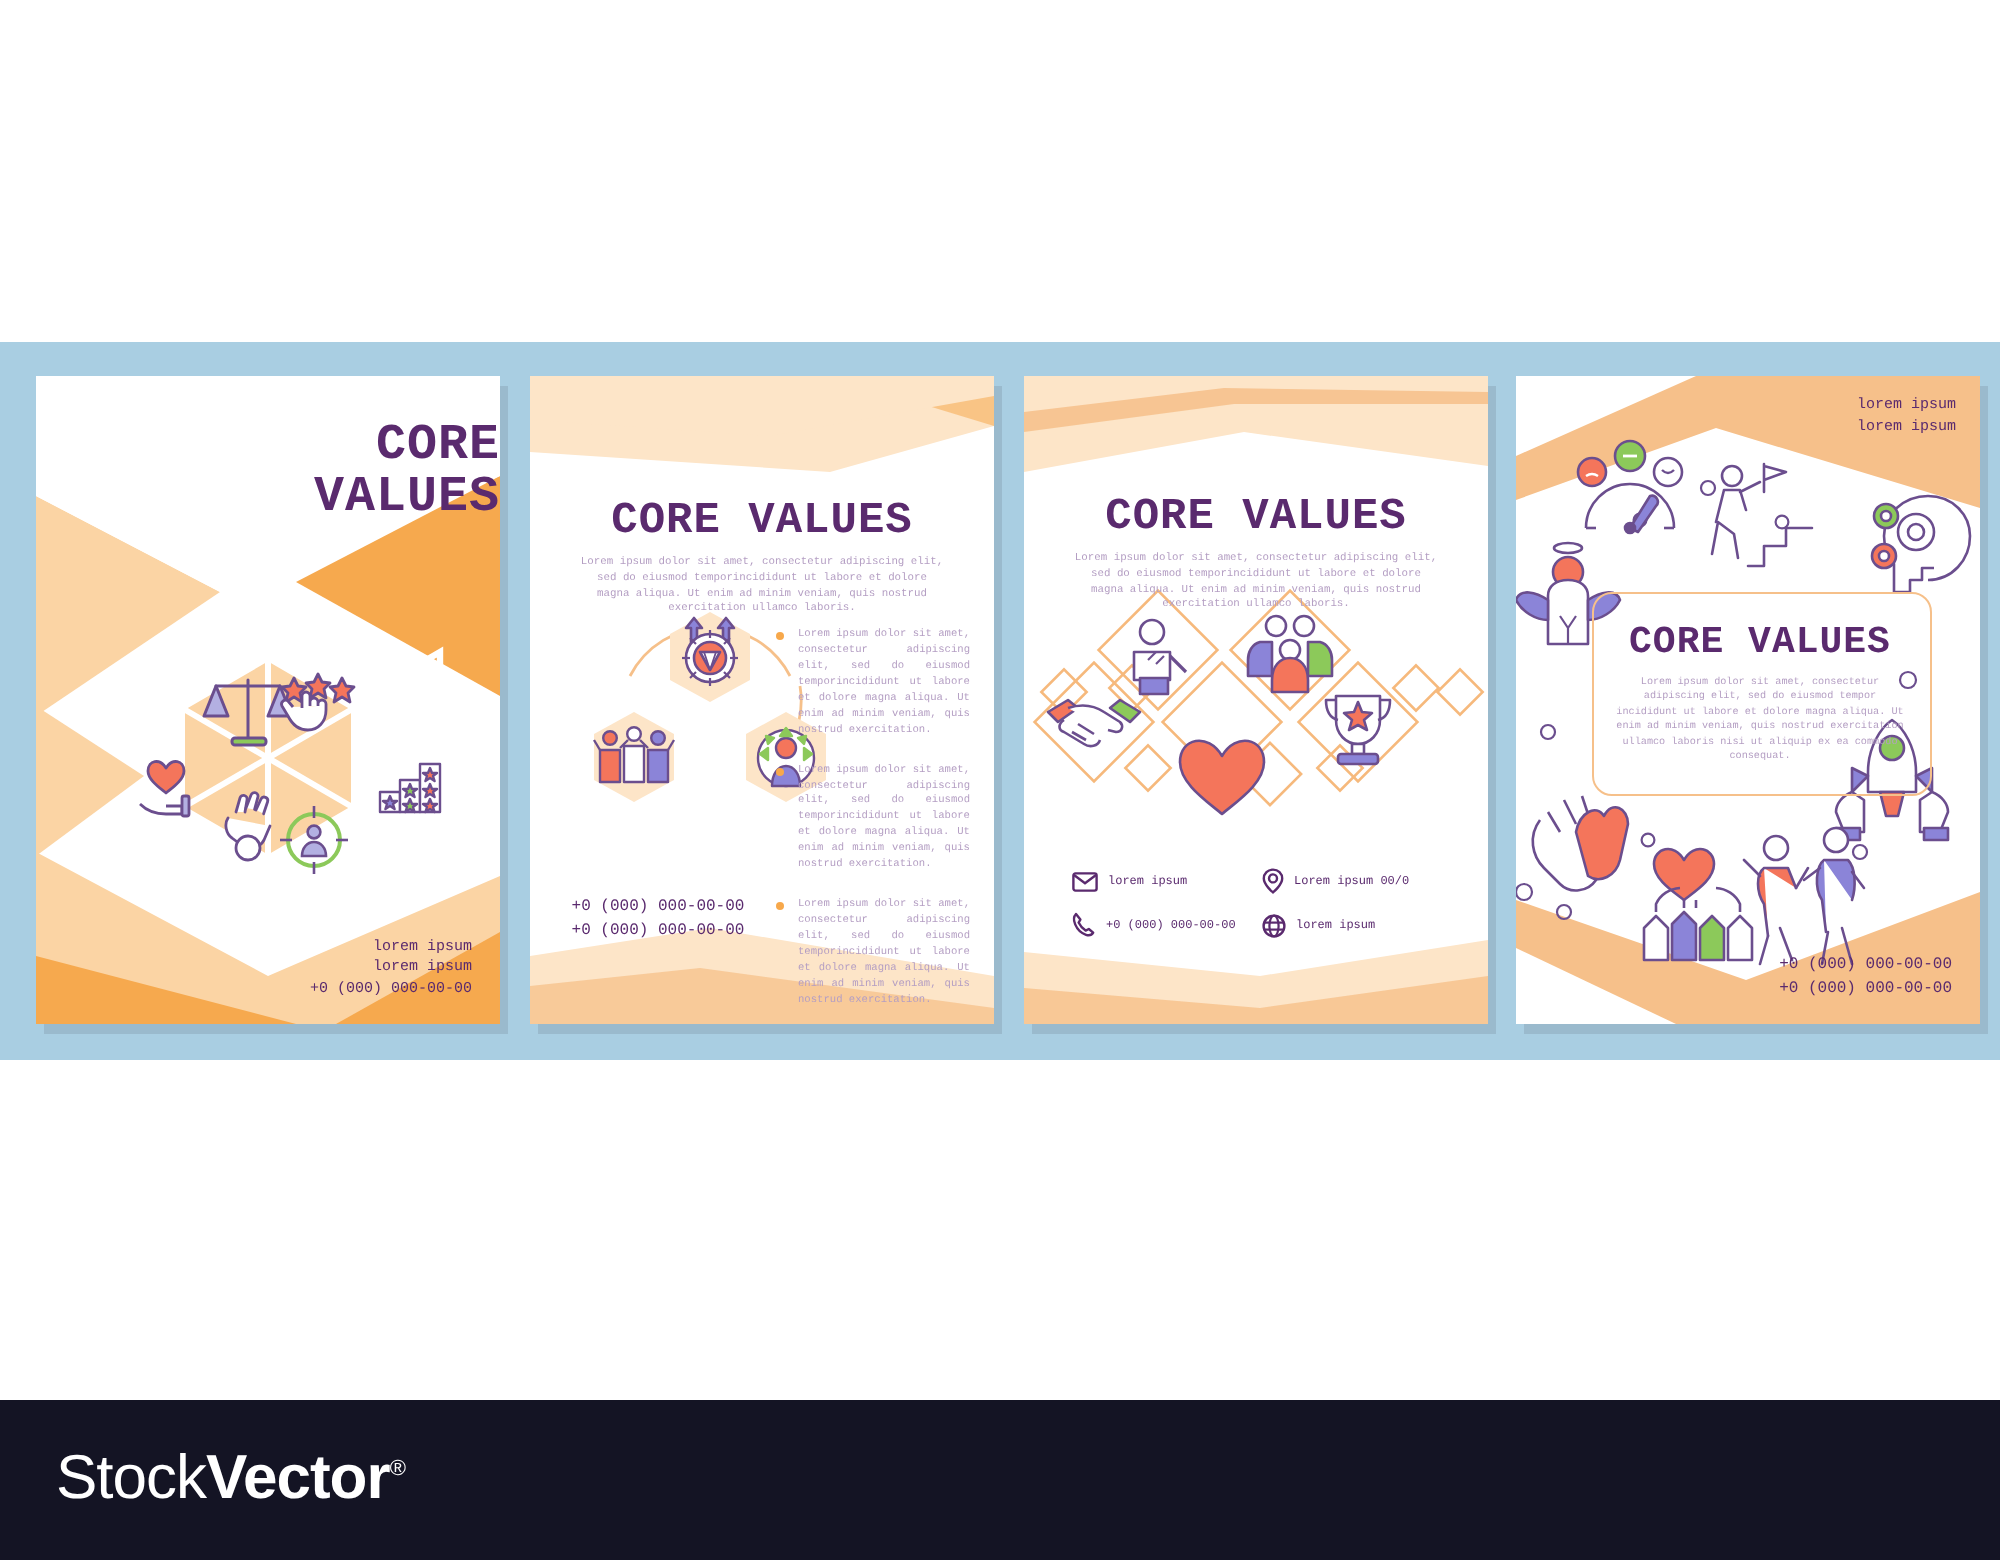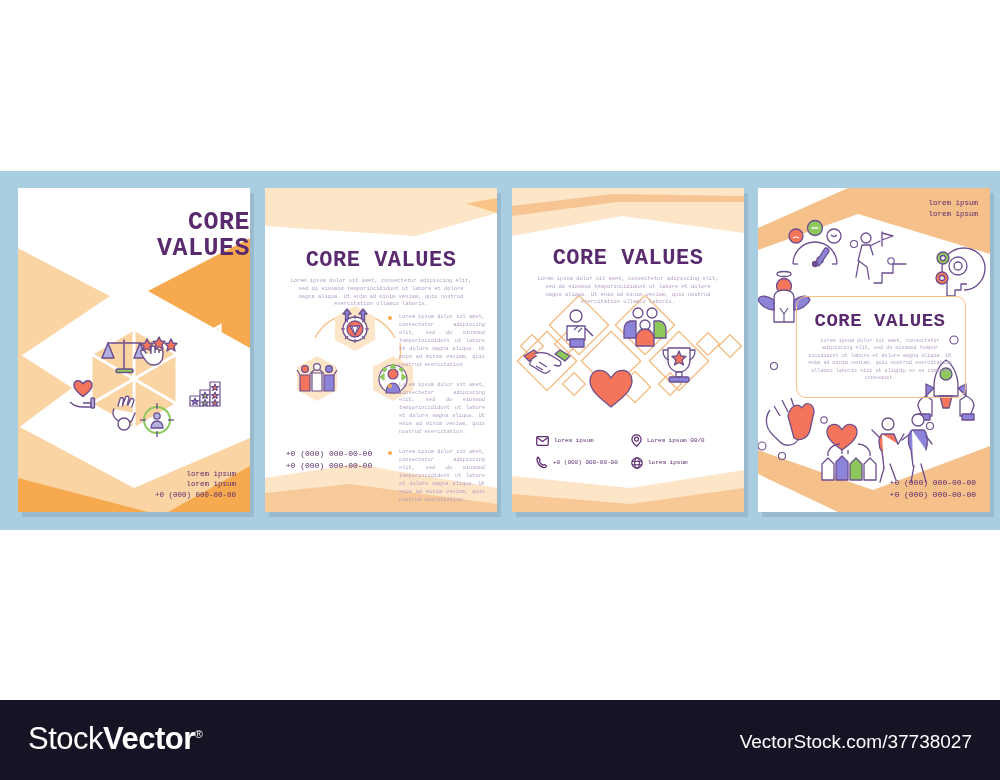--- a/index.html
+++ b/index.html
@@ -478,15 +478,14 @@
         <div>+0 (000) 000-00-00</div>
         <div>+0 (000) 000-00-00</div>
       </div>
     </div>
   </div>
 
   <div class="footer"></div>
   <div class="vs-logo">
     <span class="lite">Stock</span><span class="bold">Vector</span><sup>®</sup>
   </div>
-  <div class="vs-url">VectorStock.com/37738027</div>
 
 </div>
 
 </body></html>

